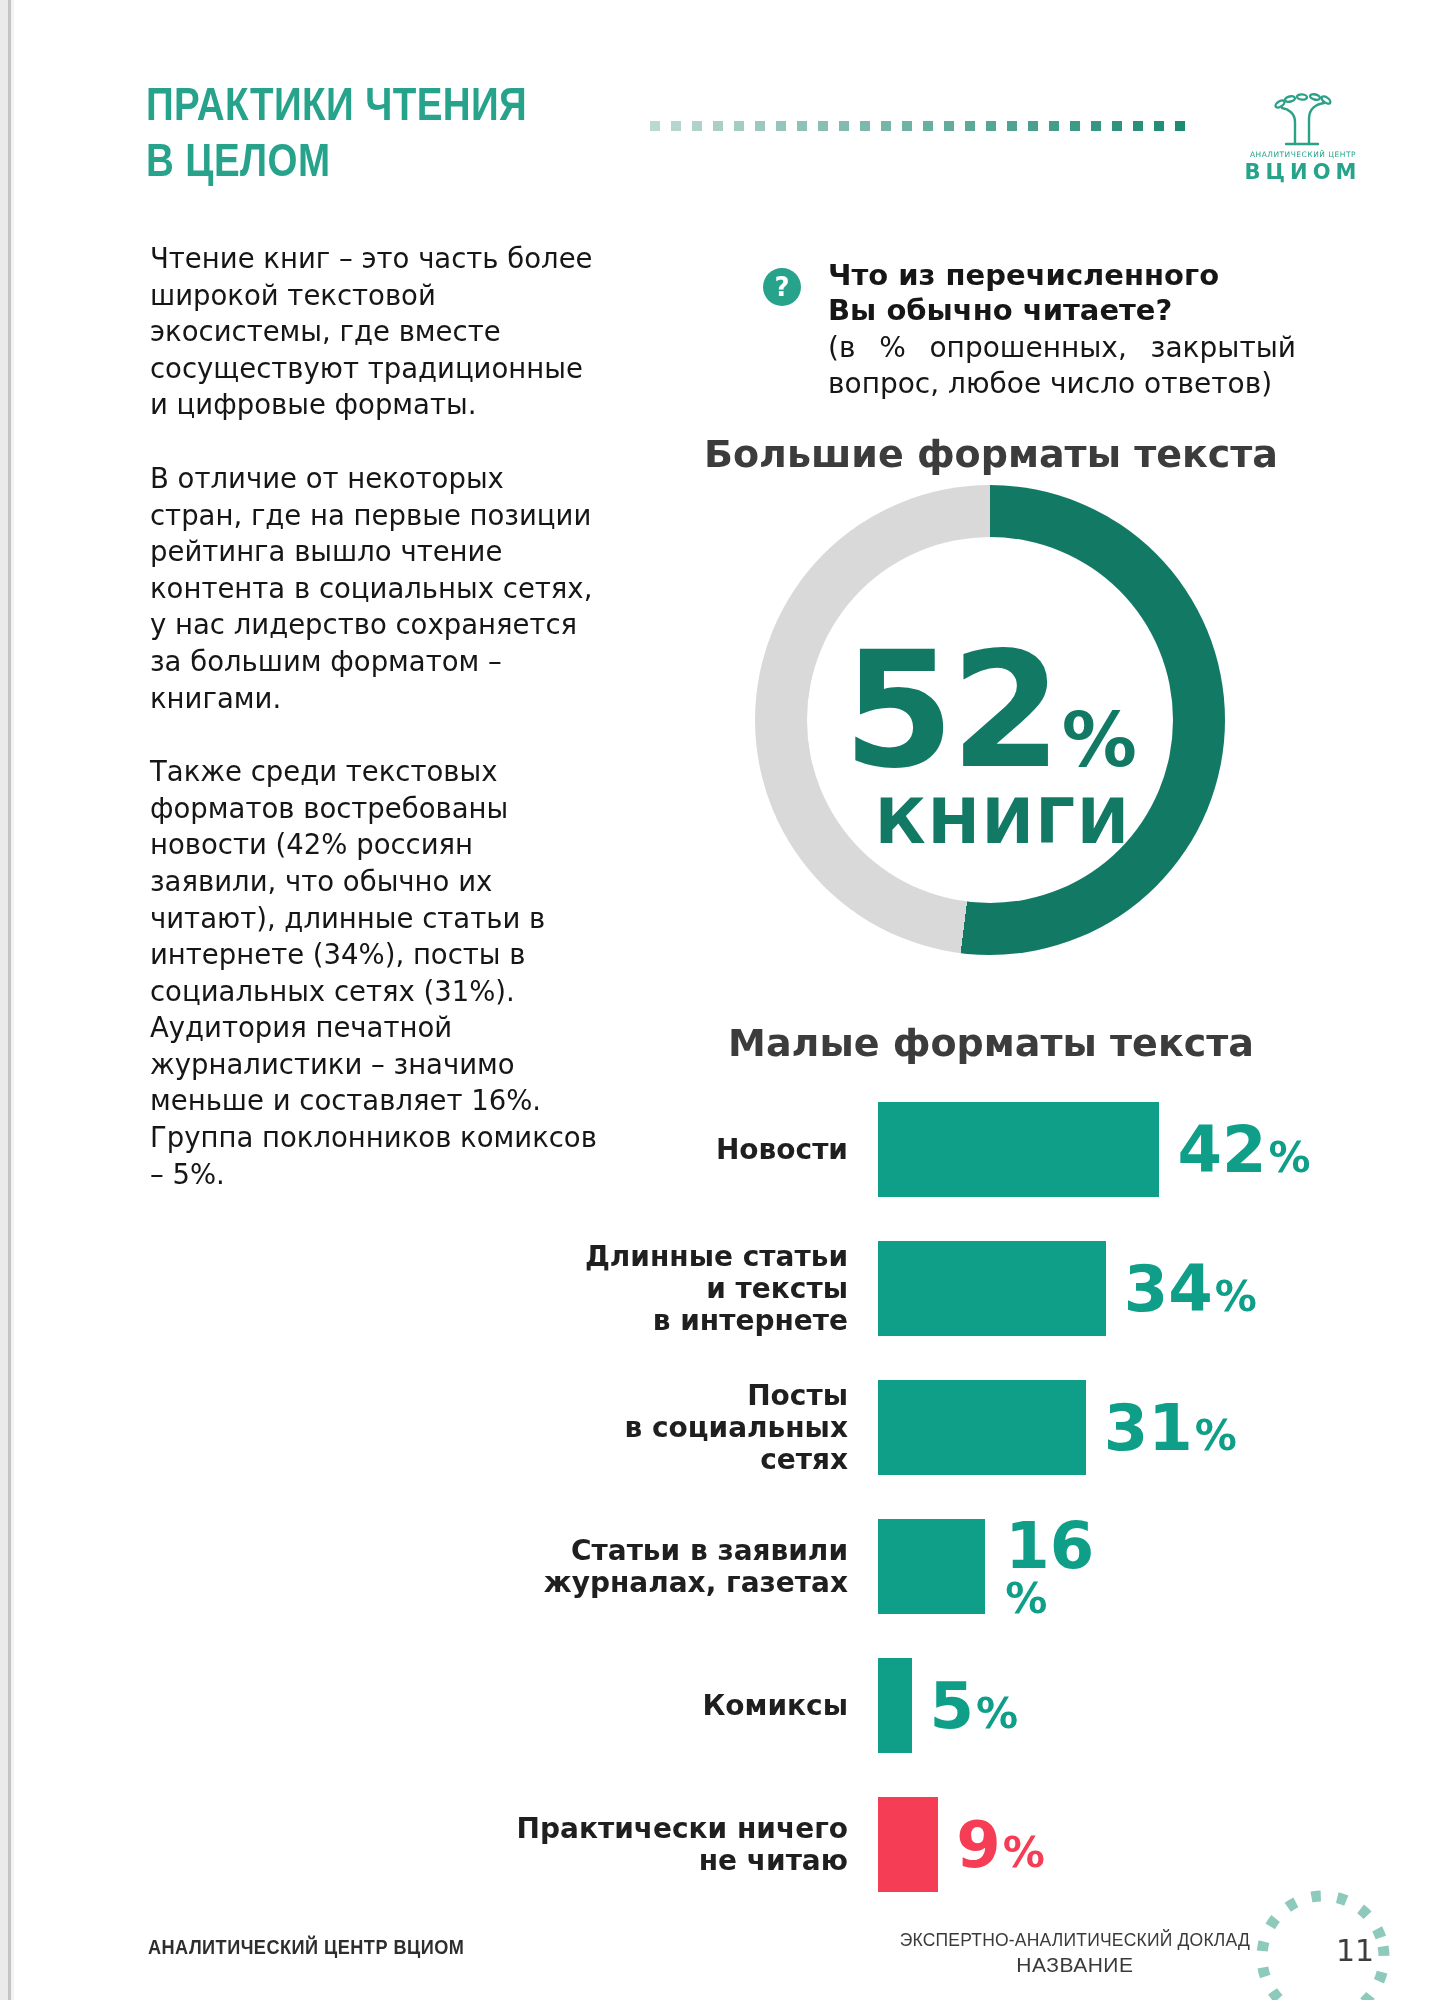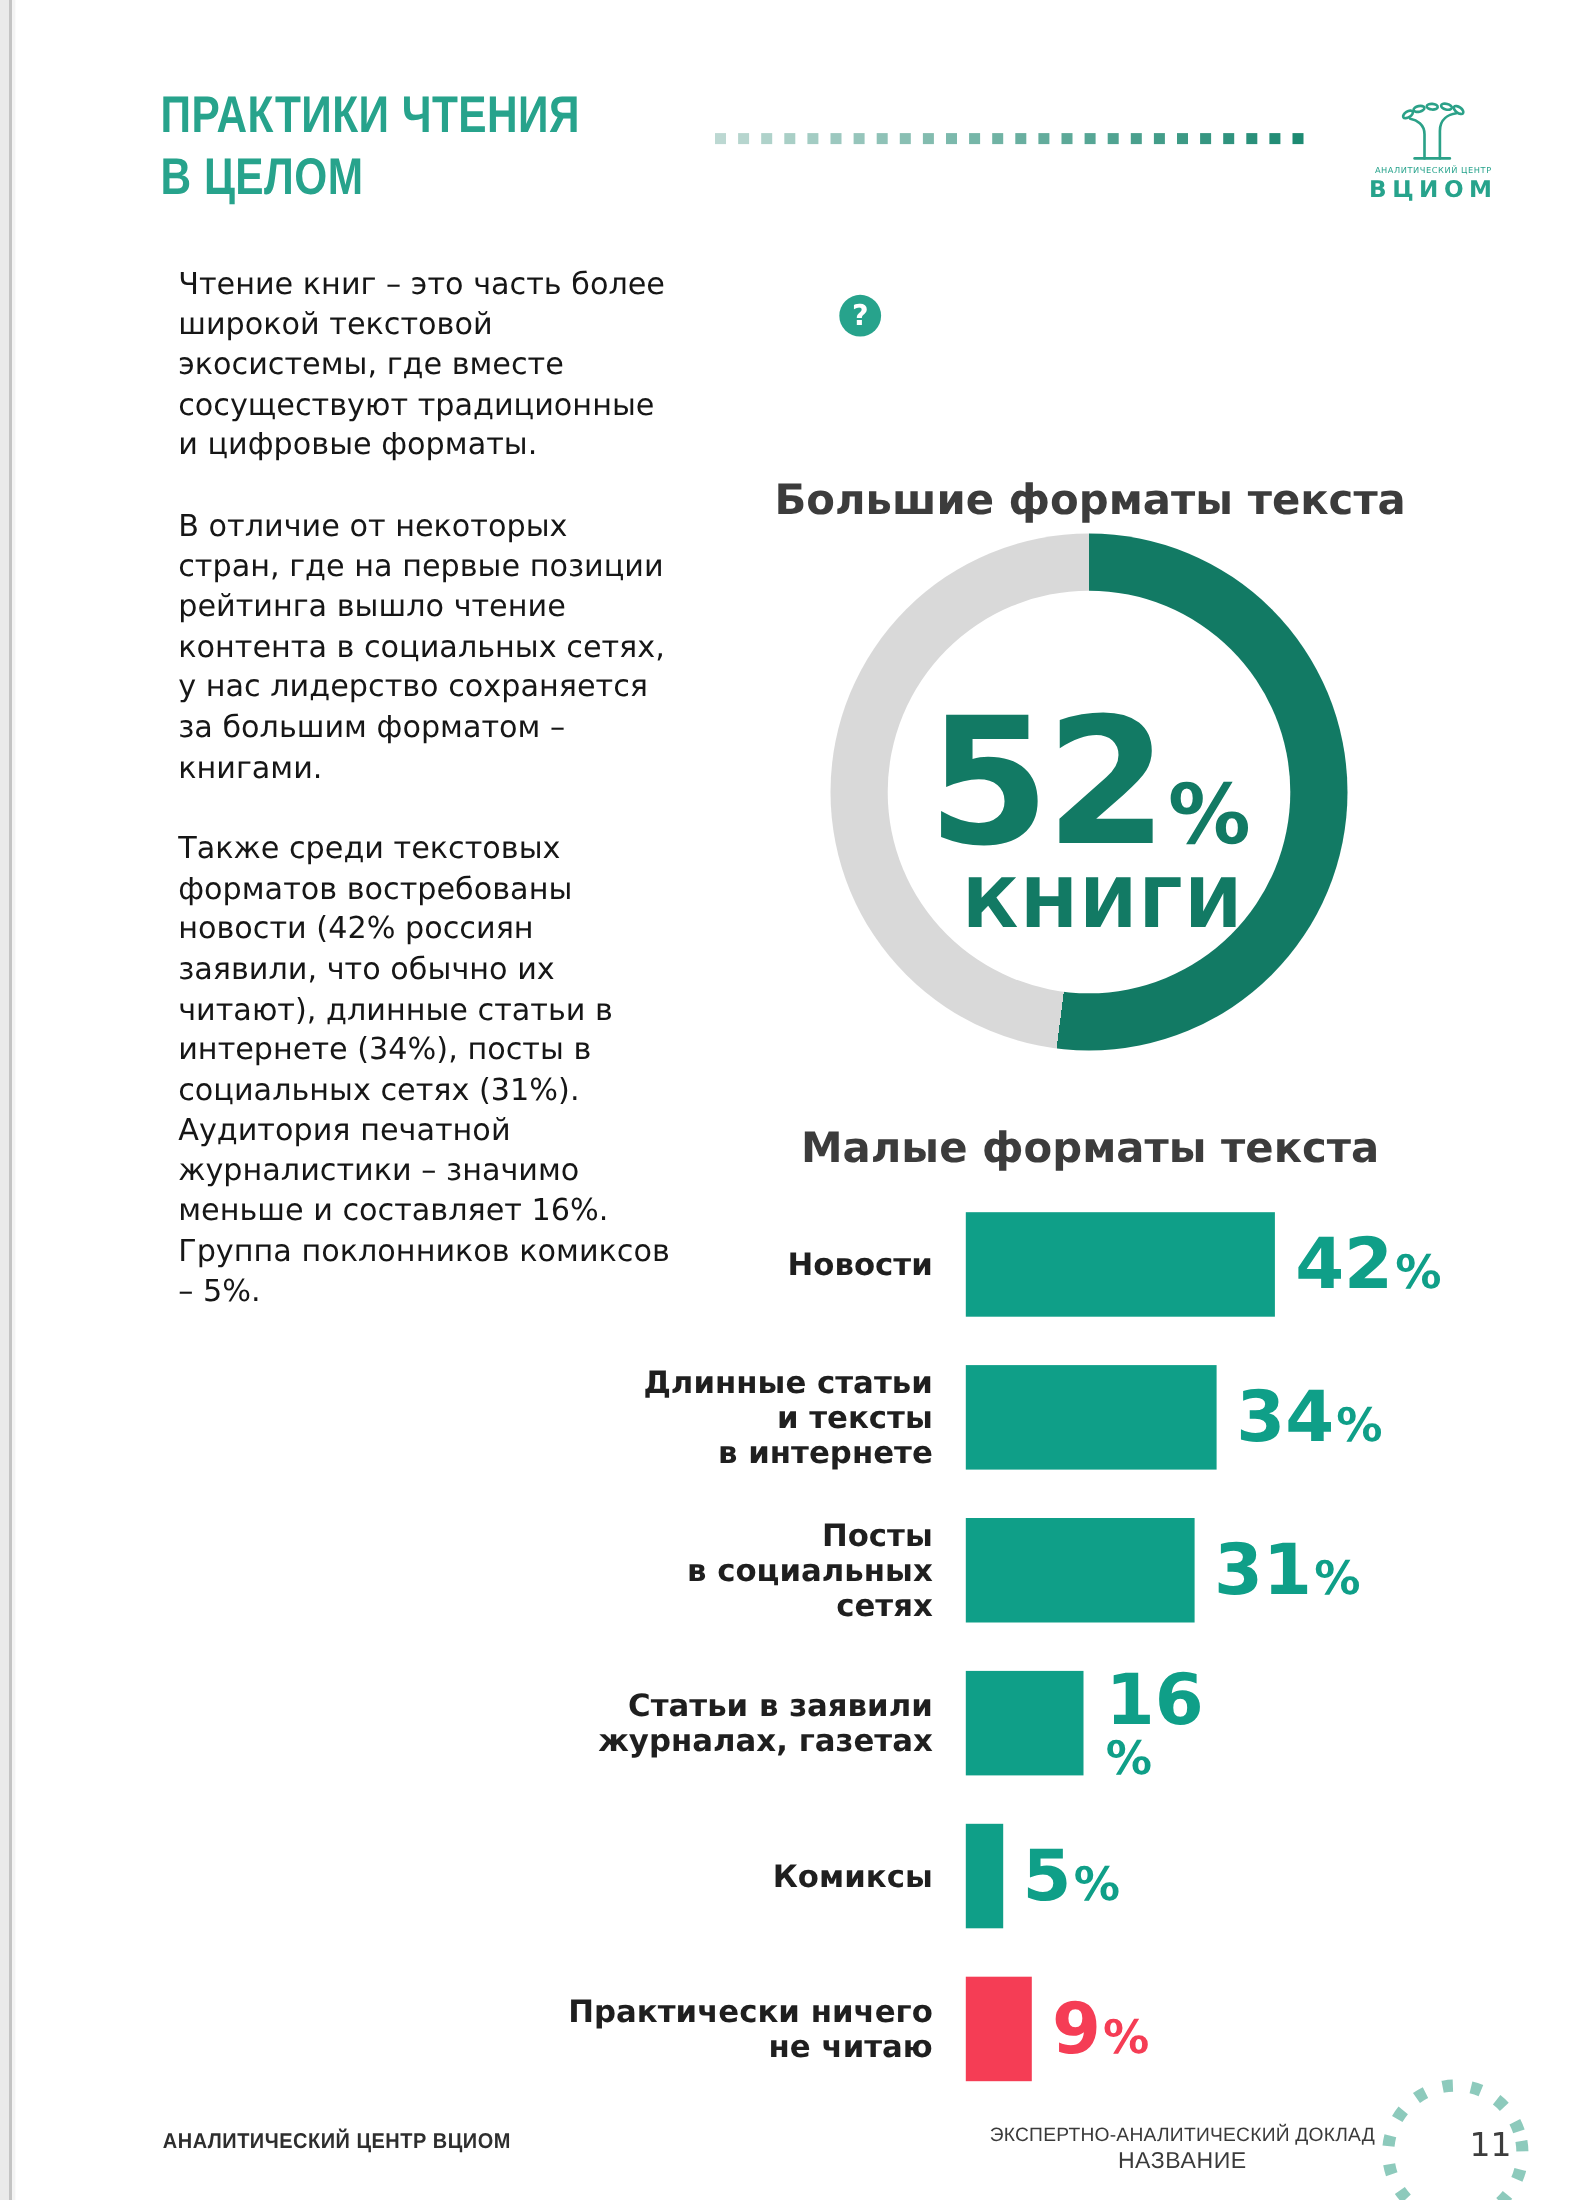--- a/index.html
+++ b/index.html
@@ -30,21 +30,21 @@
   .dotted-line{position:absolute;left:650px;top:121px;height:11px;display:flex;gap:11px;}
   .dotted-line span{width:10px;height:10px;display:block;}
 
   
   .logo{position:absolute;left:1228px;top:92px;width:150px;text-align:center;color:var(--accent-teal);}
   .logo svg{display:block;margin:0 auto;}
   .logo-caption{font-size:7.5px;letter-spacing:.5px;margin-top:2px;white-space:nowrap;}
   .logo-name{font-size:21px;font-weight:bold;letter-spacing:5px;margin-top:1px;}
 
   
-  .intro{position:absolute;left:162px;top:240px;width:452px;}
+  .intro{position:absolute;left:150px;top:240px;width:452px;}
   .intro p{font-size:27.5px;line-height:36.6px;margin-bottom:37px;}
 
   
   .question{position:absolute;left:763px;top:258px;width:545px;}
   .q-icon{position:absolute;left:0;top:10px;width:38px;height:38px;border-radius:50%;
     background:var(--accent-teal);color:#fff;font-weight:bold;font-size:26px;
     display:flex;align-items:center;justify-content:center;}
   .q-text{margin-left:65px;width:468px;}
   .q-bold{font-weight:bold;font-size:29px;line-height:35px;}
   .q-note{font-size:28px;line-height:36px;text-align:justify;margin-top:2px;}
@@ -144,20 +144,25 @@
   </div>
 
   <div class="intro">
     <p>Чтение книг – это часть более широкой текстовой экосистемы, где вместе сосуществуют традиционные и цифровые форматы.</p>
     <p>В отличие от некоторых стран, где на первые позиции рейтинга вышло чтение контента в социальных сетях, у нас лидерство сохраняется за большим форматом – книгами.</p>
     <p>Также среди текстовых форматов востребованы новости (42% россиян заявили, что обычно их читают), длинные статьи в интернете (34%), посты в социальных сетях (31%). Аудитория печатной журналистики – значимо меньше и составляет 16%. Группа поклонников комиксов – 5%.</p>
   </div>
 
   <div class="question">
     <div class="q-icon">?</div>
+    <div class="q-text">
+      <div class="q-bold">Что из перечисленного</div>
+      <div class="q-bold">Вы обычно читаете?</div>
+      <div class="q-note">(в % опрошенных, закрытый вопрос, любое число ответов)</div>
+    </div>
   </div>
 
   <div class="section-heading heading-large">Большие форматы текста</div>
 
   <div class="donut" style="background: conic-gradient(rgb(18, 122, 100) 0deg, rgb(18, 122, 100) 187.2deg, rgb(217, 217, 217) 187.2deg, rgb(217, 217, 217) 360deg);">
     <div class="donut-text">
       <div class="donut-big">
         <span class="donut-value">52</span>
         <span class="donut-unit">%</span>
       </div>

